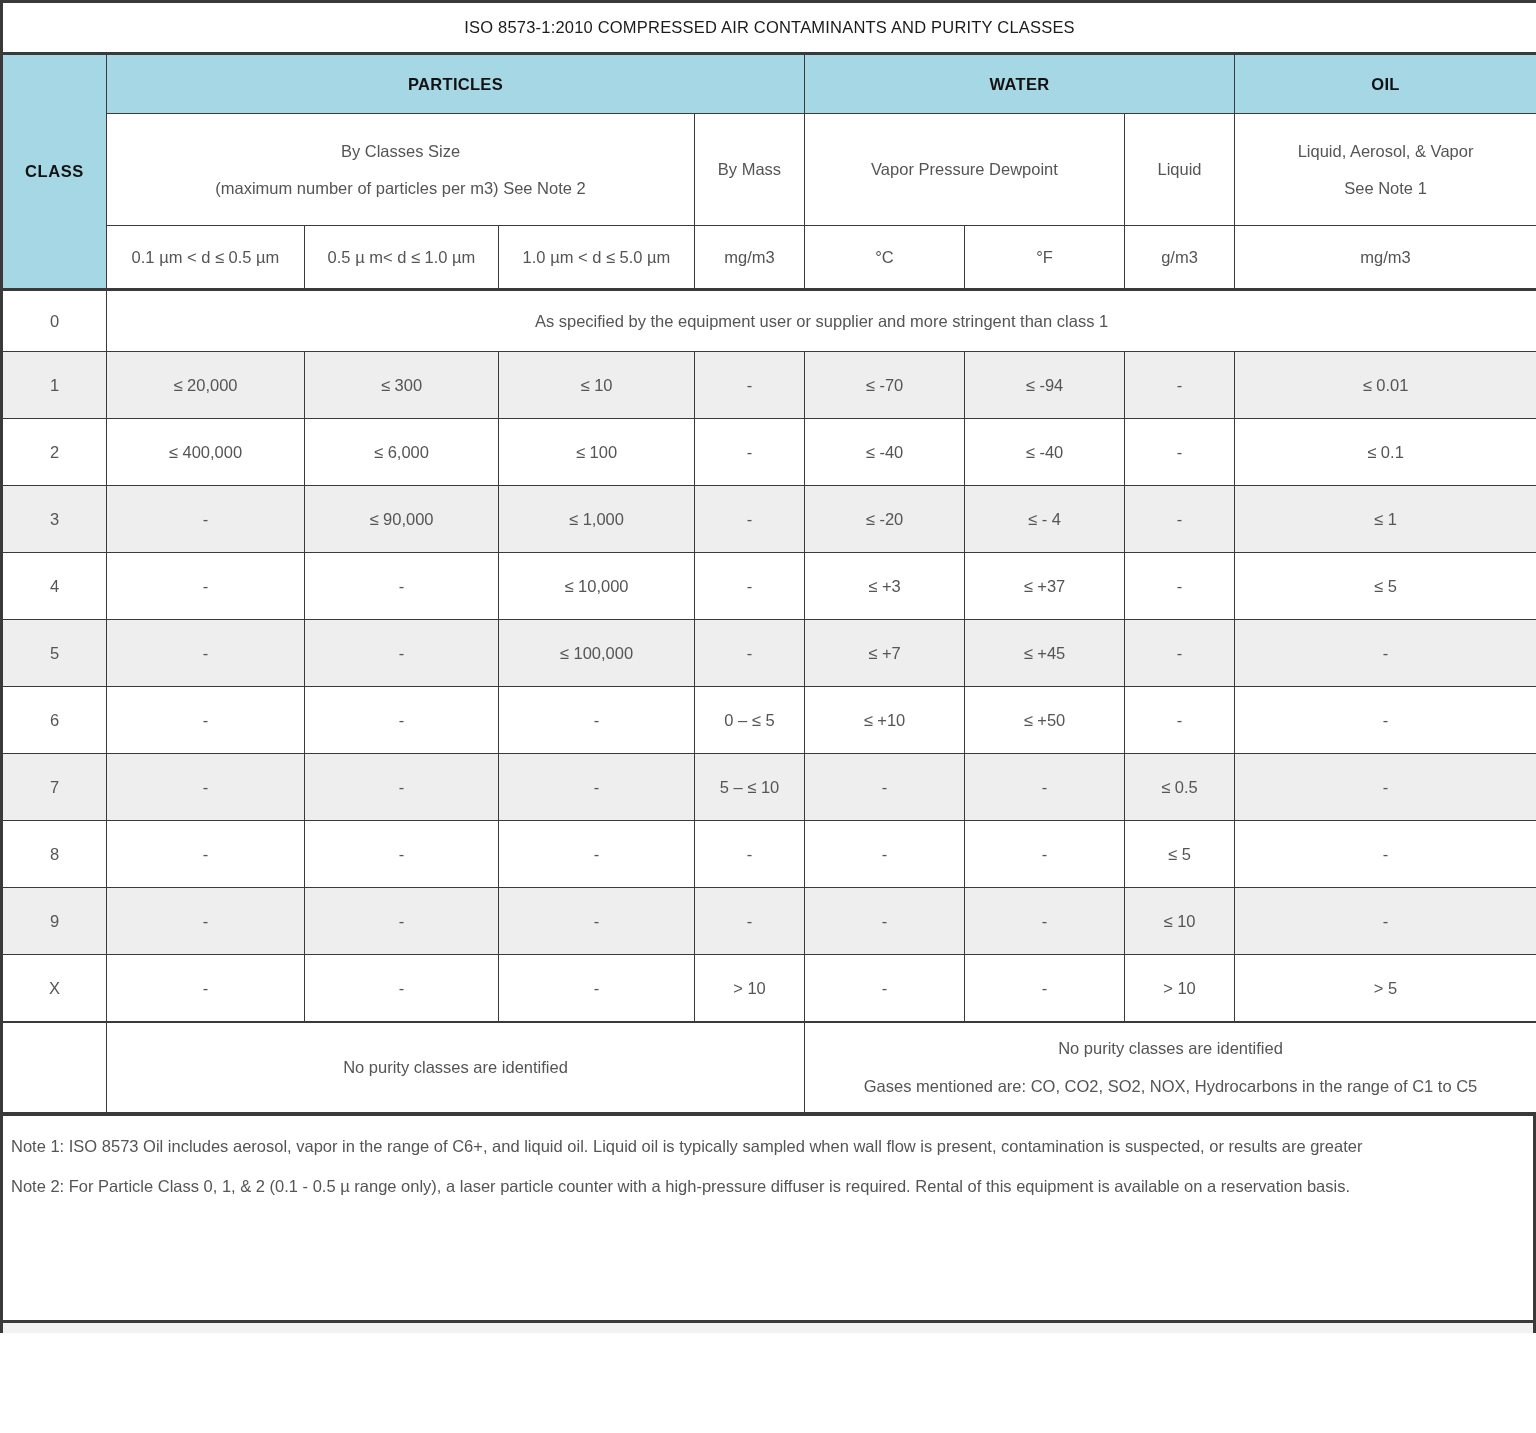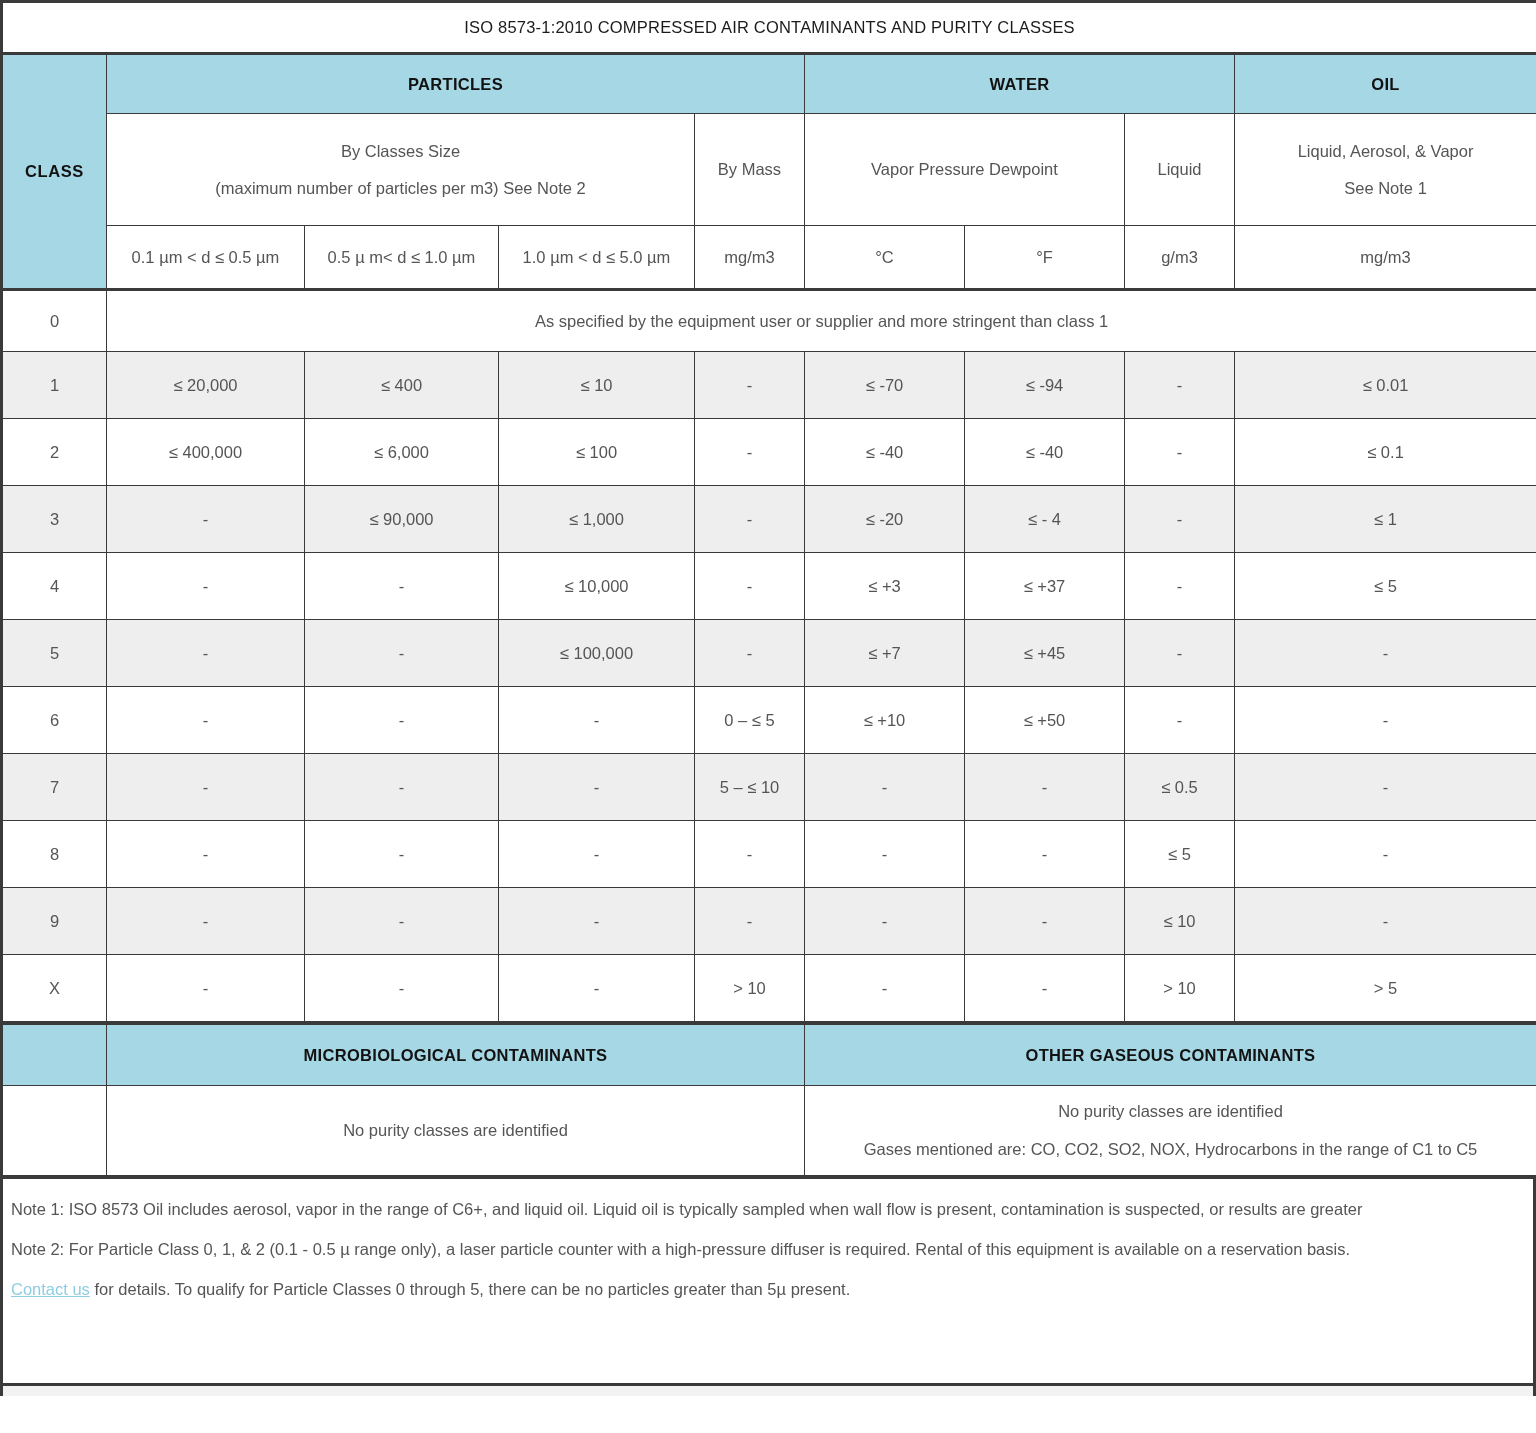--- a/index.html
+++ b/index.html
@@ -158,21 +158,21 @@
         <td>mg/m3</td>
       </tr>
 
       <tr class="zero-row">
         <td class="thicktop">0</td>
         <td class="thicktop" colspan="8">As specified by the equipment user or supplier and more stringent than class 1</td>
       </tr>
         <tr class="data-row shade">
           <td>1</td>
           <td>≤ 20,000</td>
-          <td>≤ 400</td>
+          <td>≤ 300</td>
           <td>≤ 10</td>
           <td>-</td>
           <td>≤ -70</td>
           <td>≤ -94</td>
           <td>-</td>
           <td>≤ 0.01</td>
         </tr>
         <tr class="data-row">
           <td>2</td>
           <td>≤ 400,000</td>
@@ -277,36 +277,30 @@
 
   </table>
 
   <table class="iso" id="bottom-table" style="border-top:none">
     <colgroup>
       <col style="width:105px">
       <col style="width:698px">
       <col style="width:733px">
     </colgroup>
     <tbody>
-      <tr class="mb-head-row">
-        <td class="blue thicktop"></td>
-        <td class="blue thicktop">MICROBIOLOGICAL CONTAMINANTS</td>
-        <td class="blue thicktop">OTHER GASEOUS CONTAMINANTS</td>
-      </tr>
       <tr class="mb-body-row">
         <td></td>
         <td>No purity classes are identified</td>
         <td class="gas">
           <div>No purity classes are identified</div>
           <div>Gases mentioned are: CO, CO2, SO2, NOX, Hydrocarbons in the range of C1 to C5</div>
         </td>
       </tr>
     </tbody>
   </table>
 
   <div class="notes">
     <p>Note 1: ISO 8573 Oil includes aerosol, vapor in the range of C6+, and liquid oil. Liquid oil is typically sampled when wall flow is present, contamination is suspected, or results are greater</p>
     <p>Note 2: For Particle Class 0, 1, &amp; 2 (0.1 - 0.5 µ range only), a laser particle counter with a high-pressure diffuser is required. Rental of this equipment is available on a reservation basis.</p>
-    <p><a class="link" href="#">Contact us</a><span> for details. To qualify for Particle Classes 0 through 5, there can be no particles greater than 5µ present.</span></p>
   </div>
   <div class="bottom-strip"></div>
 
 </div>
 
 </body></html>

